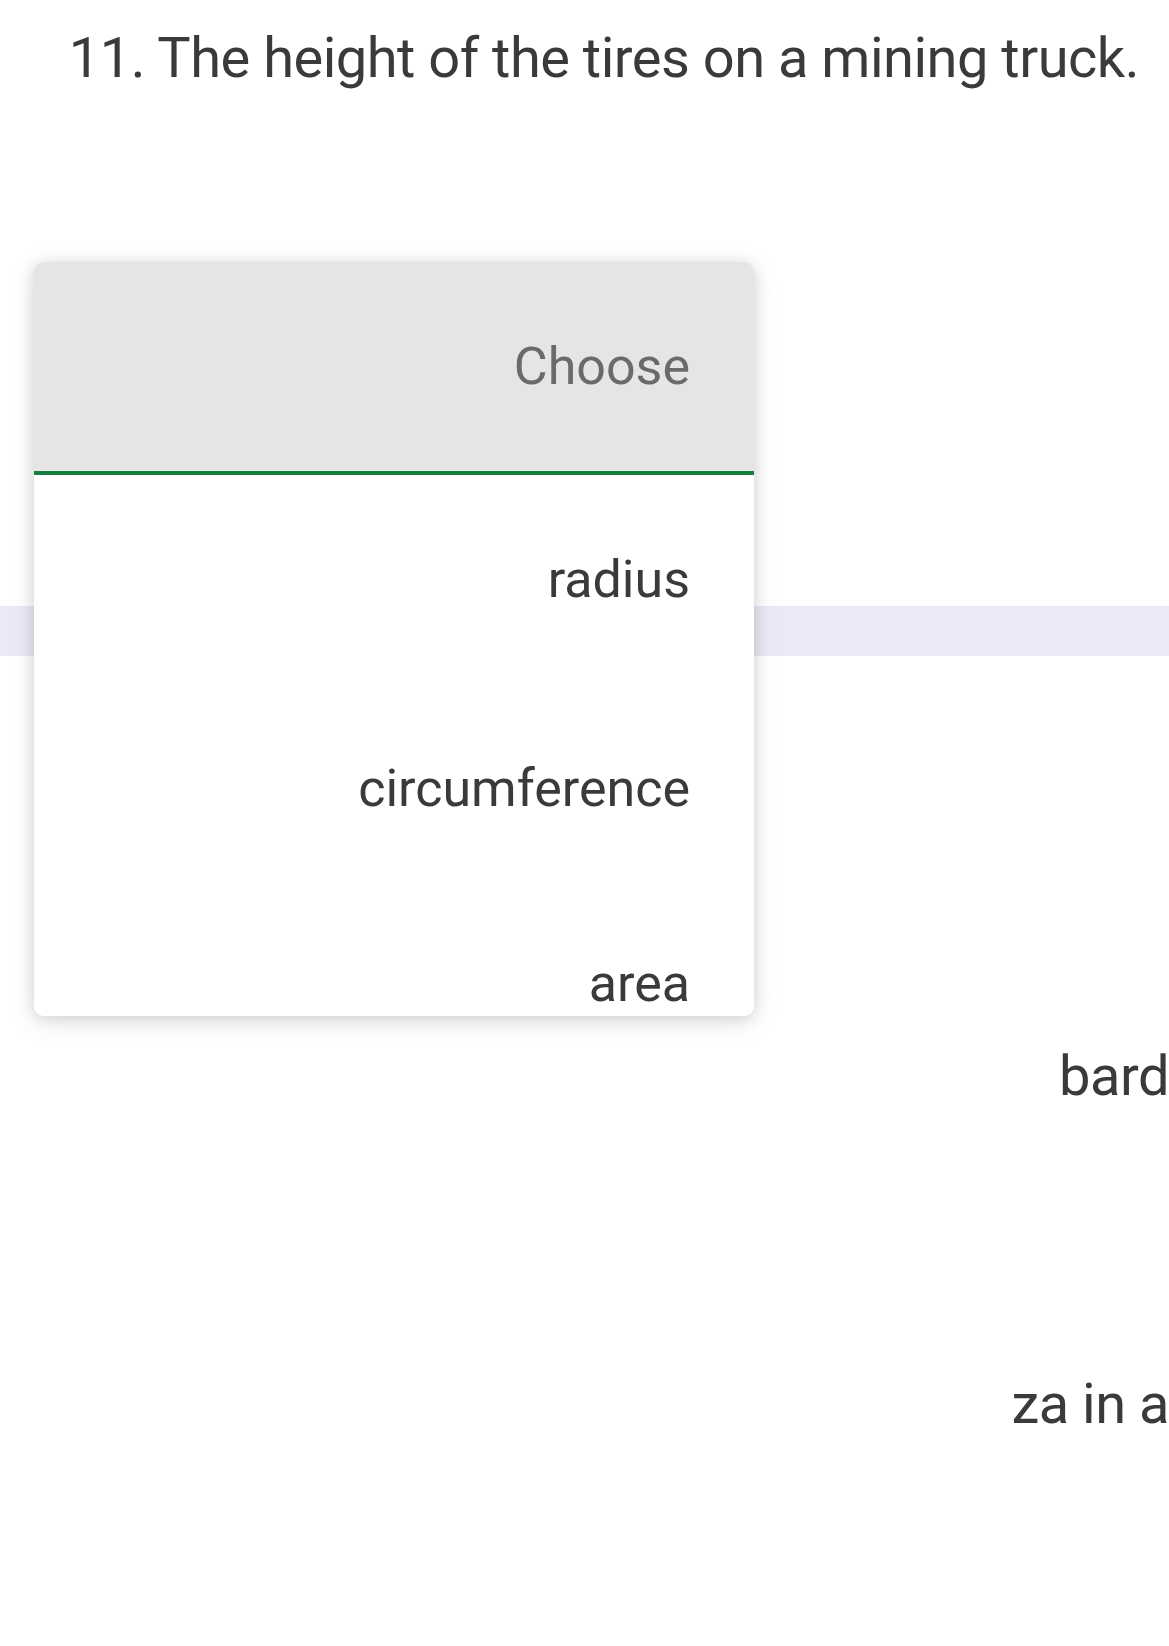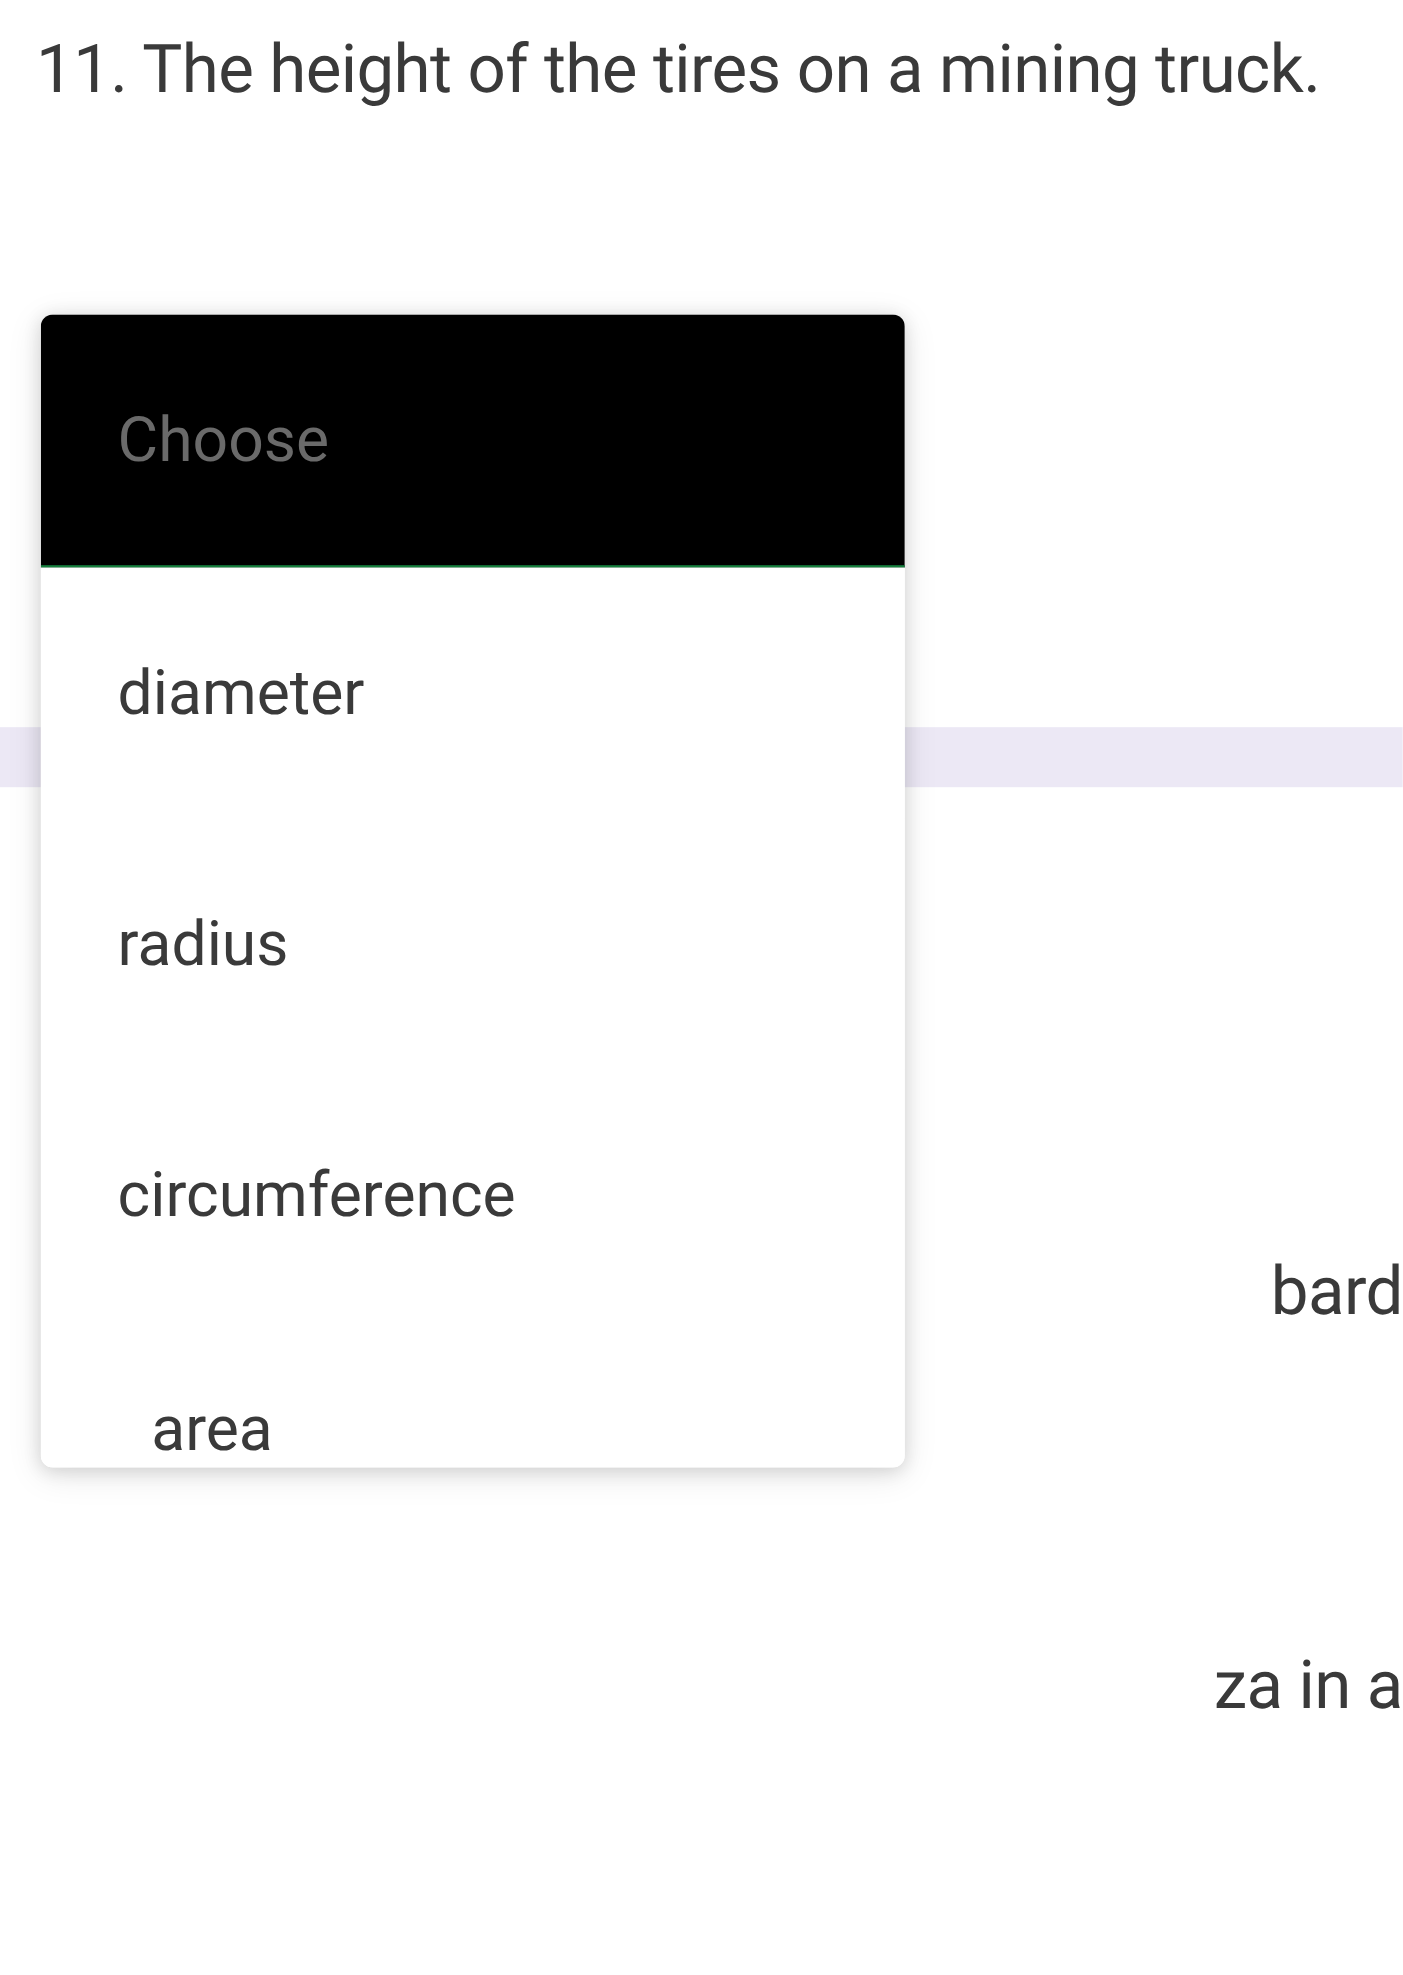--- a/index.html
+++ b/index.html
@@ -1,18 +1,19 @@
 <!DOCTYPE html>
 <html><head>
   <meta charset="utf-8">
   <style>
     * {
       box-sizing: border-box;
       margin: 0;
       padding: 0;
+      text-align: right;
     }
     body {
       font-family: -apple-system, BlinkMacSystemFont, "Segoe UI", Roboto, Helvetica, Arial, sans-serif;
       background: #ffffff;
       width: 1169px;
       height: 1646px;
       position: relative;
       overflow: hidden;
     }
     .question-text {
@@ -36,25 +37,25 @@
       top: 262px;
       left: 34px;
       width: 720px;
       background: #ffffff;
       border-radius: 10px;
       box-shadow: 0 2px 14px rgba(0,0,0,0.12), 0 6px 28px rgba(0,0,0,0.10);
       z-index: 10;
       overflow: hidden;
     }
     .dropdown-selected {
-      background: #000000;
+      background: #e5e5e5;
       padding: 74px 64px;
       font-size: 52px;
       color: #6a6a6a;
-      border-bottom: 2px solid #15803d;
+      border-bottom: 4px solid #15803d;
     }
     .dropdown-option {
       padding: 74px 64px;
       font-size: 52px;
       color: #3a3a3a;
       background: #ffffff;
       cursor: pointer;
     }
     .dropdown-option-last {
       padding: 60px 64px 2px 92px;
@@ -91,17 +92,16 @@
 
 <div class="divider-band"></div>
 
 <div class="bg-text-group">
   <span class="bg-line">bard</span>
   <span class="bg-line">za in a</span>
 </div>
 
 <div class="dropdown-container">
   <div class="dropdown-selected">Choose</div>
-  <div class="dropdown-option">diameter</div>
   <div class="dropdown-option">radius</div>
   <div class="dropdown-option">circumference</div>
   <div class="dropdown-option-last">area</div>
 </div>
 
 </body></html>

